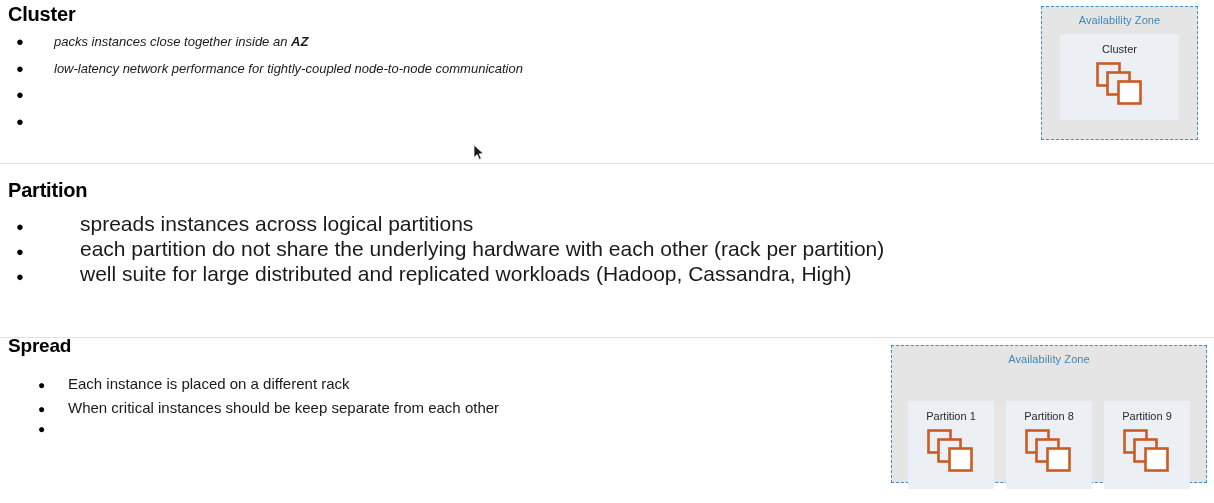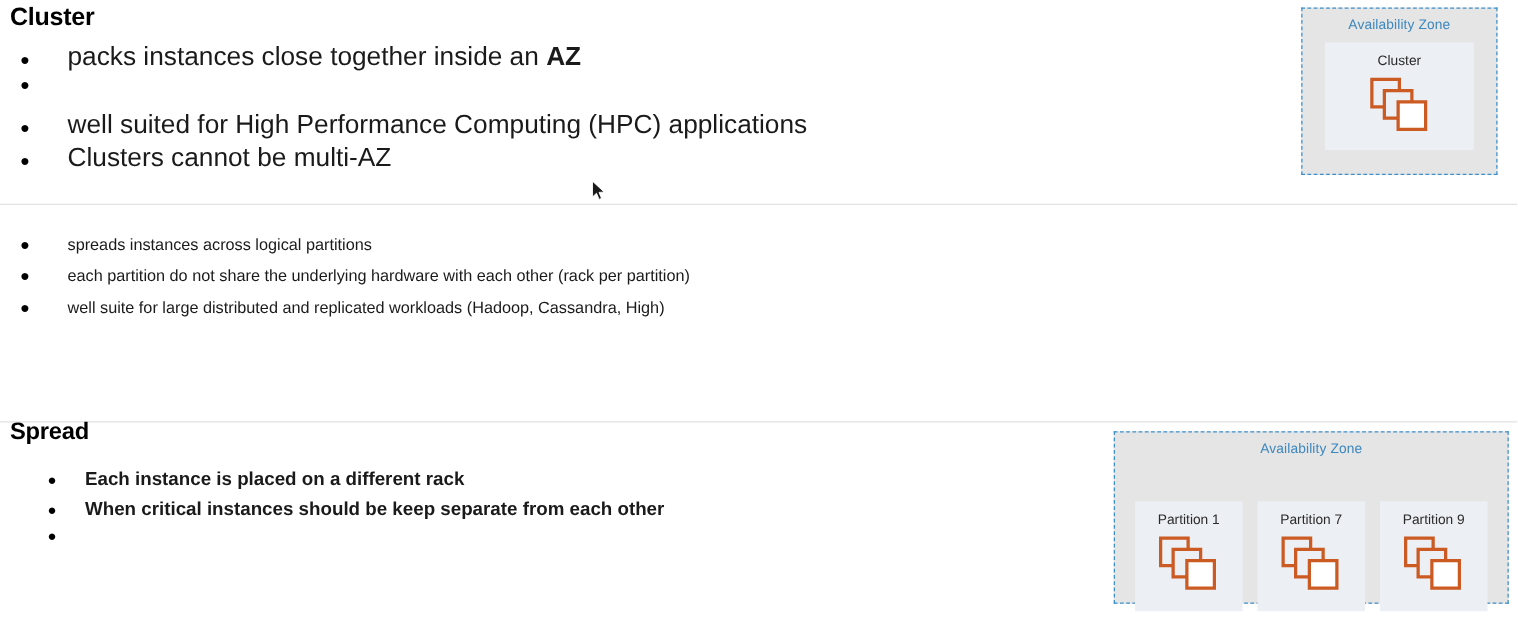--- a/index.html
+++ b/index.html
@@ -75,37 +75,37 @@
     white-space: nowrap;
   }
   .bullet-text b { font-weight: bold; }
 
   
   .section-cluster .text-col { left: 8px; top: 2px; }
   .section-cluster .heading { font-size: 20px; line-height: 24px; }
   .section-cluster .bullets { margin-top: 8px; }
   .section-cluster .bullet-row { height: 27px; }
   .section-cluster .bullet-dot { width: 46px; padding-left: 8px; box-sizing: border-box; }
-  .section-cluster .bullet-text { font-size: 21px; }
+  .section-cluster .bullet-text { font-size: 13px; font-style: italic; }
 
   
   .section-partition .text-col { left: 8px; top: 14px; }
   .section-partition .heading { font-size: 20px; line-height: 24px; }
   .section-partition .bullets { margin-top: 10px; }
   .section-partition .bullet-row { height: 25px; }
   .section-partition .bullet-dot { width: 46px; padding-left: 8px; box-sizing: border-box; }
-  .section-partition .bullet-text { font-size: 13px; }
+  .section-partition .bullet-text { font-size: 21px; margin-left: 26px; }
 
   
   .section-spread .text-col { left: 8px; top: 14px; }
   .section-spread .heading { font-size: 19px; line-height: 23px; }
   .section-spread .bullets { margin-top: 18px; }
   .section-spread .bullet-row { height: 24px; }
   .section-spread .bullet-dot { width: 60px; padding-left: 30px; box-sizing: border-box; font-size: 12px; }
-  .section-spread .bullet-text { font-size: 15px; font-weight: bold; }
+  .section-spread .bullet-text { font-size: 15px; }
 
   
   .az-box {
     position: absolute;
     box-sizing: border-box;
     border: 1px dashed #3d8fcc;
     background: #e5e5e5;
   }
   .az-title {
     text-align: center;
@@ -167,28 +167,27 @@
   <div class="section section-cluster">
     <div class="text-col">
       <div class="heading">Cluster</div>
       <ul class="bullets">
         <li class="bullet-row">
           <span class="bullet-dot">●</span>
           <span class="bullet-text"><span>packs instances close together inside an </span><b>AZ</b></span>
         </li>
         <li class="bullet-row">
           <span class="bullet-dot">●</span>
-        </li>
-        <li class="bullet-row">
-          <span class="bullet-dot">●</span>
-          <span class="bullet-text">well suited for High Performance Computing (HPC) applications</span>
-        </li>
-        <li class="bullet-row">
-          <span class="bullet-dot">●</span>
-          <span class="bullet-text">Clusters cannot be multi-AZ</span>
+          <span class="bullet-text">low-latency network performance for tightly-coupled node-to-node communication</span>
+        </li>
+        <li class="bullet-row">
+          <span class="bullet-dot">●</span>
+        </li>
+        <li class="bullet-row">
+          <span class="bullet-dot">●</span>
         </li>
       </ul>
     </div>
 
     <div class="az-box az-cluster">
       <div class="az-title">Availability Zone</div>
       <div class="az-cells">
         <div class="az-cell">
           <div class="cell-label">Cluster</div>
           <div class="cell-icon">
@@ -200,20 +199,21 @@
           </div>
         </div>
       </div>
     </div>
   </div>
 
   <div class="divider divider-1"></div>
 
   <div class="section section-partition">
     <div class="text-col">
+      <div class="heading">Partition</div>
       <ul class="bullets">
         <li class="bullet-row">
           <span class="bullet-dot">●</span>
           <span class="bullet-text">spreads instances across logical partitions</span>
         </li>
         <li class="bullet-row">
           <span class="bullet-dot">●</span>
           <span class="bullet-text">each partition do not share the underlying hardware with each other (rack per partition)</span>
         </li>
         <li class="bullet-row">
@@ -230,21 +230,21 @@
           <div class="cell-label">Partition 1</div>
           <div class="cell-icon">
             <svg width="50" height="46" viewBox="0 0 50 46" aria-hidden="true">
               <rect x="2.5" y="2.5" width="22" height="22" fill="none" stroke="#cc5a23" stroke-width="2.6"></rect>
               <rect x="12.5" y="11.5" width="22" height="22" fill="#eceff3" stroke="#cc5a23" stroke-width="2.6"></rect>
               <rect x="23.5" y="20.5" width="22" height="22" fill="#ffffff" stroke="#cc5a23" stroke-width="2.6"></rect>
             </svg>
           </div>
         </div>
         <div class="az-cell">
-          <div class="cell-label">Partition 7</div>
+          <div class="cell-label">Partition 8</div>
           <div class="cell-icon">
             <svg width="50" height="46" viewBox="0 0 50 46" aria-hidden="true">
               <rect x="2.5" y="2.5" width="22" height="22" fill="none" stroke="#cc5a23" stroke-width="2.6"></rect>
               <rect x="12.5" y="11.5" width="22" height="22" fill="#eceff3" stroke="#cc5a23" stroke-width="2.6"></rect>
               <rect x="23.5" y="20.5" width="22" height="22" fill="#ffffff" stroke="#cc5a23" stroke-width="2.6"></rect>
             </svg>
           </div>
         </div>
         <div class="az-cell">
           <div class="cell-label">Partition 9</div>

